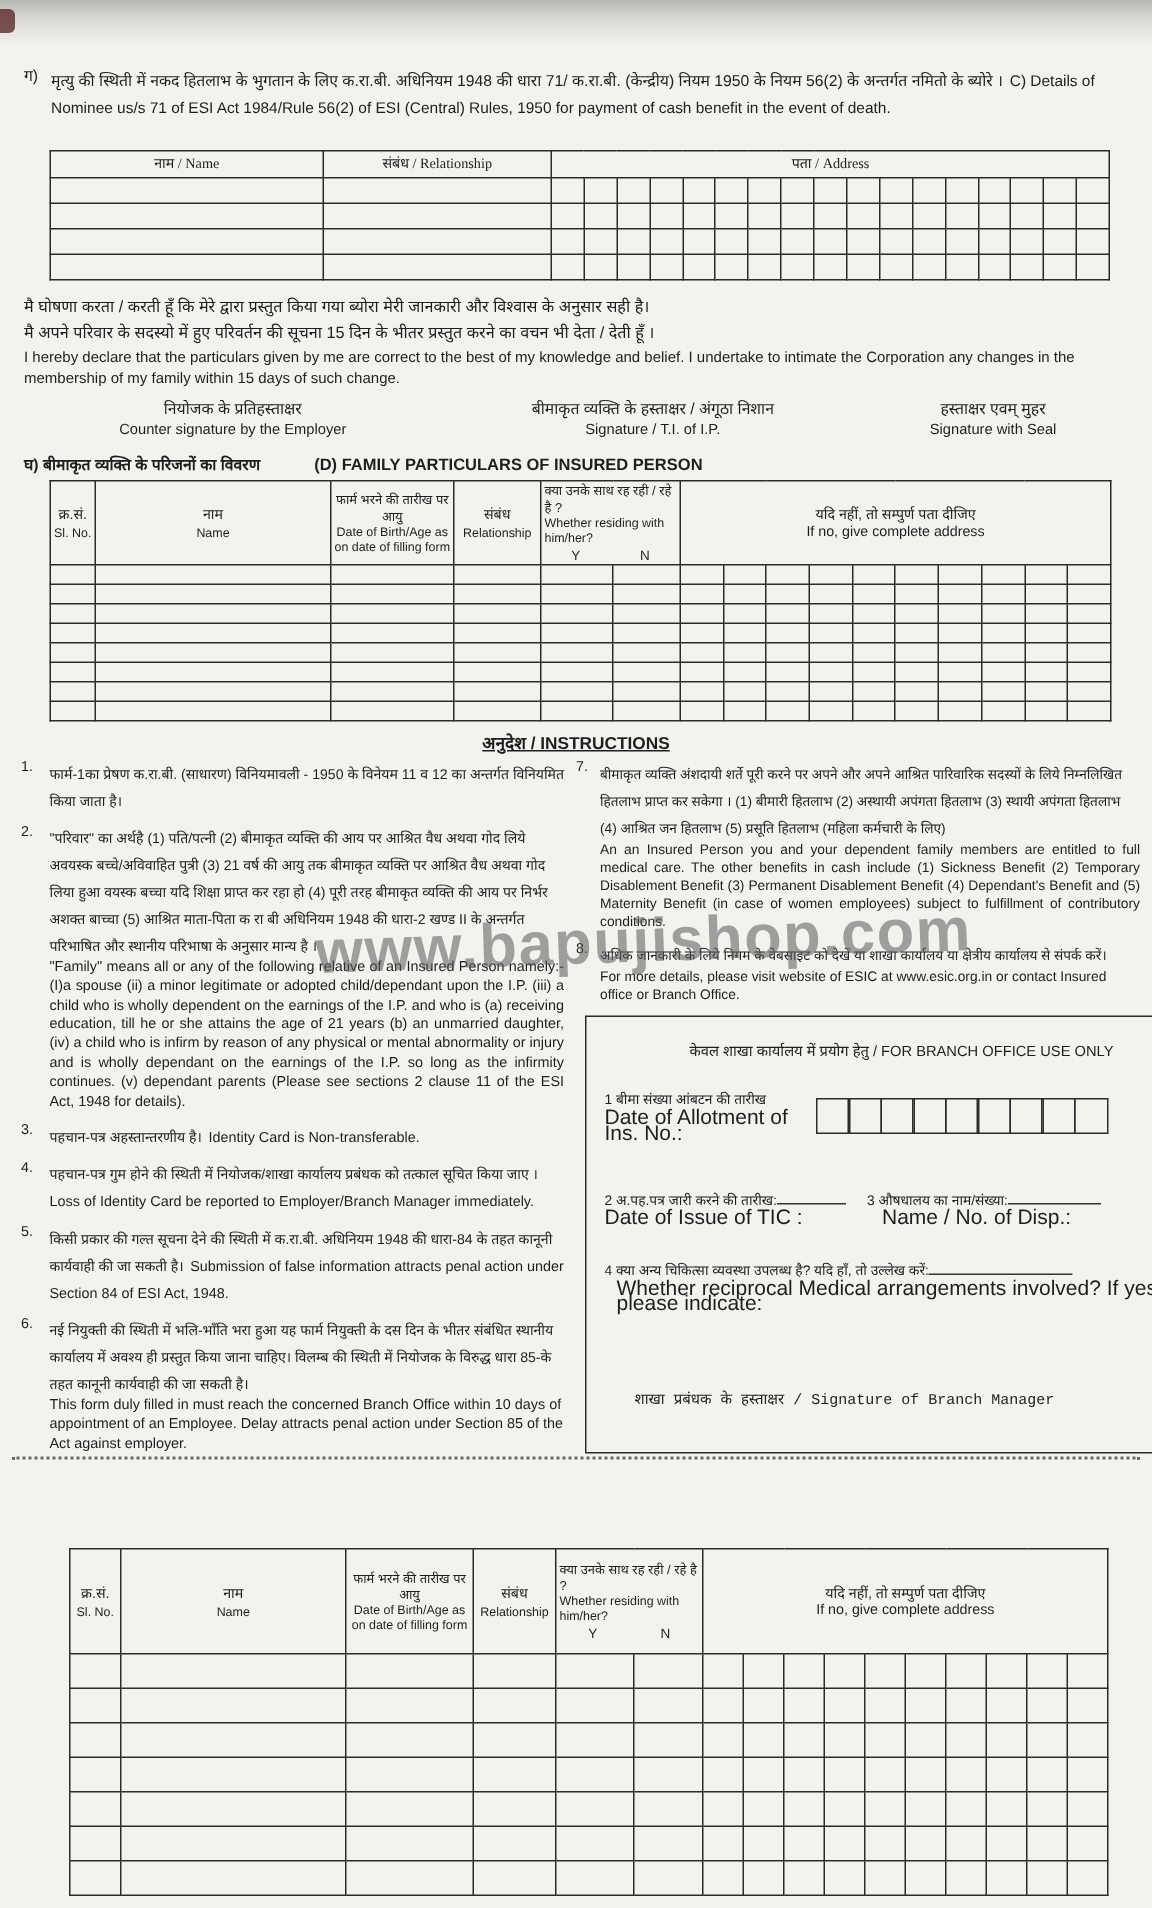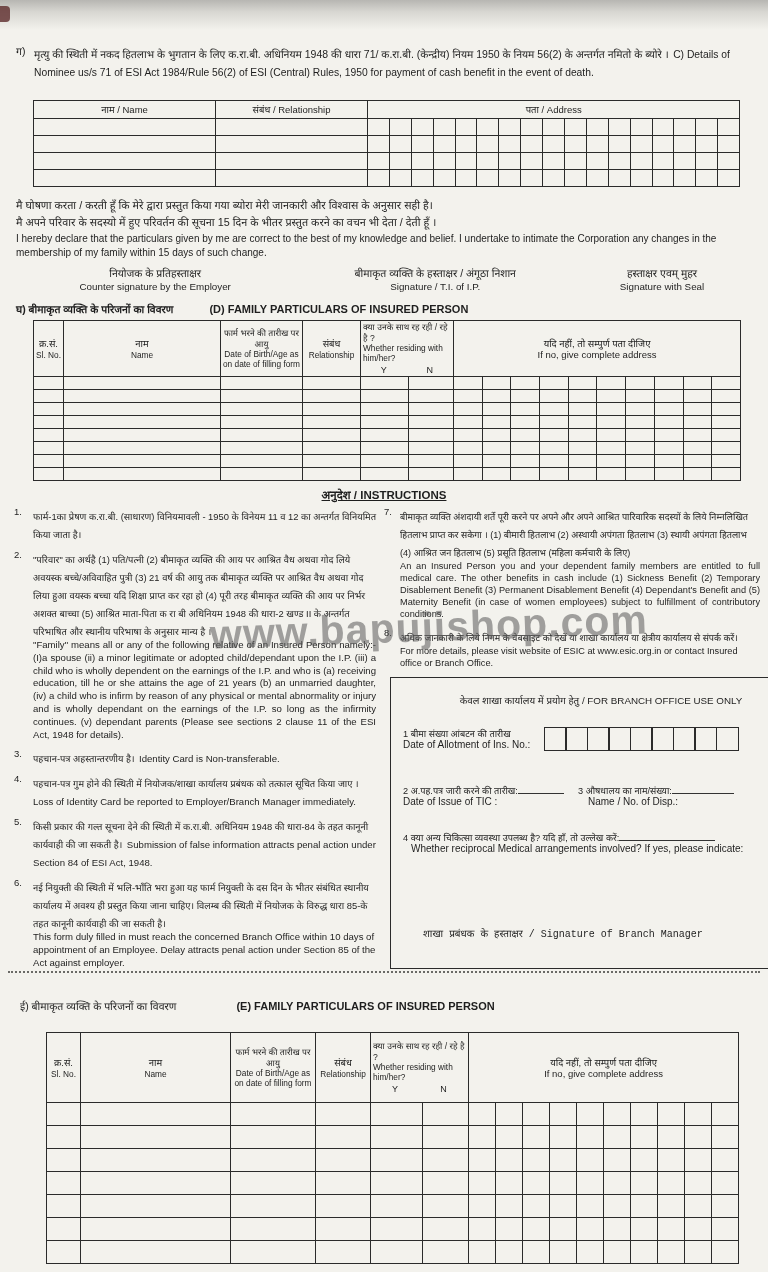--- a/index.html
+++ b/index.html
@@ -30,21 +30,21 @@
   
   table { border-collapse: collapse; table-layout: fixed; }
   th, td { border: 1px solid #2b2b2b; padding: 0; }
   th { font-weight: normal; vertical-align: middle; text-align:center; }
   .tbl { background: transparent; }
   .th-hi { font-size: 9.5px; line-height: 12px; display:block; }
   .th-en { font-size: 8.3px; line-height: 10px; display:block; }
   .yn-row { display:flex; justify-content:space-around; font-size:9px; margin-top:2px; }
 
   #table-c td { height: 17px; }
-  #table-c th { height: 18px; }
+  #table-c th { height: 18px; font-family: Liberation Serif, serif; }
   #table-d td { height: 13px; }
   #table-d th { height: 56px; }
   #table-e td { height: 23px; }
   #table-e th { height: 70px; }
 
   
   .decl-hi { font-size: 10.8px; line-height: 16.5px; }
   .decl-en { font-size: 10px; line-height: 14px; margin-top:2px; }
   .sig-wrap { display:flex; width:764px; }
   .sig-col { text-align:center; }
@@ -70,21 +70,21 @@
     border: 1.5px solid #2b2b2b;
     margin-top: 8px; margin-left: 6px;
     width: 420px; height: 292px;
     padding: 12px 10px 8px 12px;
     position: relative;
   }
   .bb-title { text-align:center; font-size: 9.8px; margin-top: 4px; }
   .bb-item1 { display:flex; margin-top: 20px; align-items: center; }
   .bb-item1-label { width: 142px; flex:none; }
   .bb-hi { font-size: 9.2px; line-height: 12px; }
-  .bb-en { font-size: 10px; line-height: 10.5px; }
+  .bb-en { font-size: 14px; line-height: 10.5px; }
   .ins-boxes { display:flex; }
   .ins-boxes span { width:23px; height:24px; border:1.5px solid #2b2b2b; margin-left:-1.5px; }
   .bb-row23 { display:flex; margin-top: 34px; }
   .bb-i2 { width: 175px; flex:none; }
   .bb-i3 { flex:1; }
   .blank { display:inline-block; border-bottom: 1px solid #333; height: 9px; vertical-align: baseline; }
   .bb-item4 { margin-top: 24px; }
   .bb-sign { position:absolute; bottom: 28px; left: 32px; right: 10px; font-size: 10px; font-family: Liberation Mono, monospace; }
 
   .dotted-sep { border-top: 2px dotted #6a6a66; }
@@ -538,24 +538,20 @@
           <div class="bb-en" style="padding-left:8px;">Whether reciprocal Medical arrangements involved? If yes, please indicate:</div>
         </div>
 
         <div class="bb-sign">शाखा प्रबंधक के हस्ताक्षर / Signature of Branch Manager</div>
       </div>
     </div>
   </div>
 
   <div class="abs dotted-sep" style="left:8px; top:971px; width:752px;"></div>
 
-  <div class="abs" style="left:20px; top:999px; display:flex; gap:60px; align-items:baseline;">
-    <span class="sec-title-hi" style="font-weight:normal;">ई) बीमाकृत व्यक्ति के परिजनों का विवरण</span>
-    <span class="sec-title">(E) FAMILY PARTICULARS OF INSURED PERSON</span>
-  </div>
 
   <table id="table-e" class="tbl abs" style="left:46px; top:1032px; width:692px; border:1.5px solid #2b2b2b;">
     <colgroup>
       <col style="width:34px">
         <col style="width:150px">
         <col style="width:85px">
         <col style="width:55px">
         <col style="width:52px">
         <col style="width:46px">
       <col span="10" style="width:27px">

